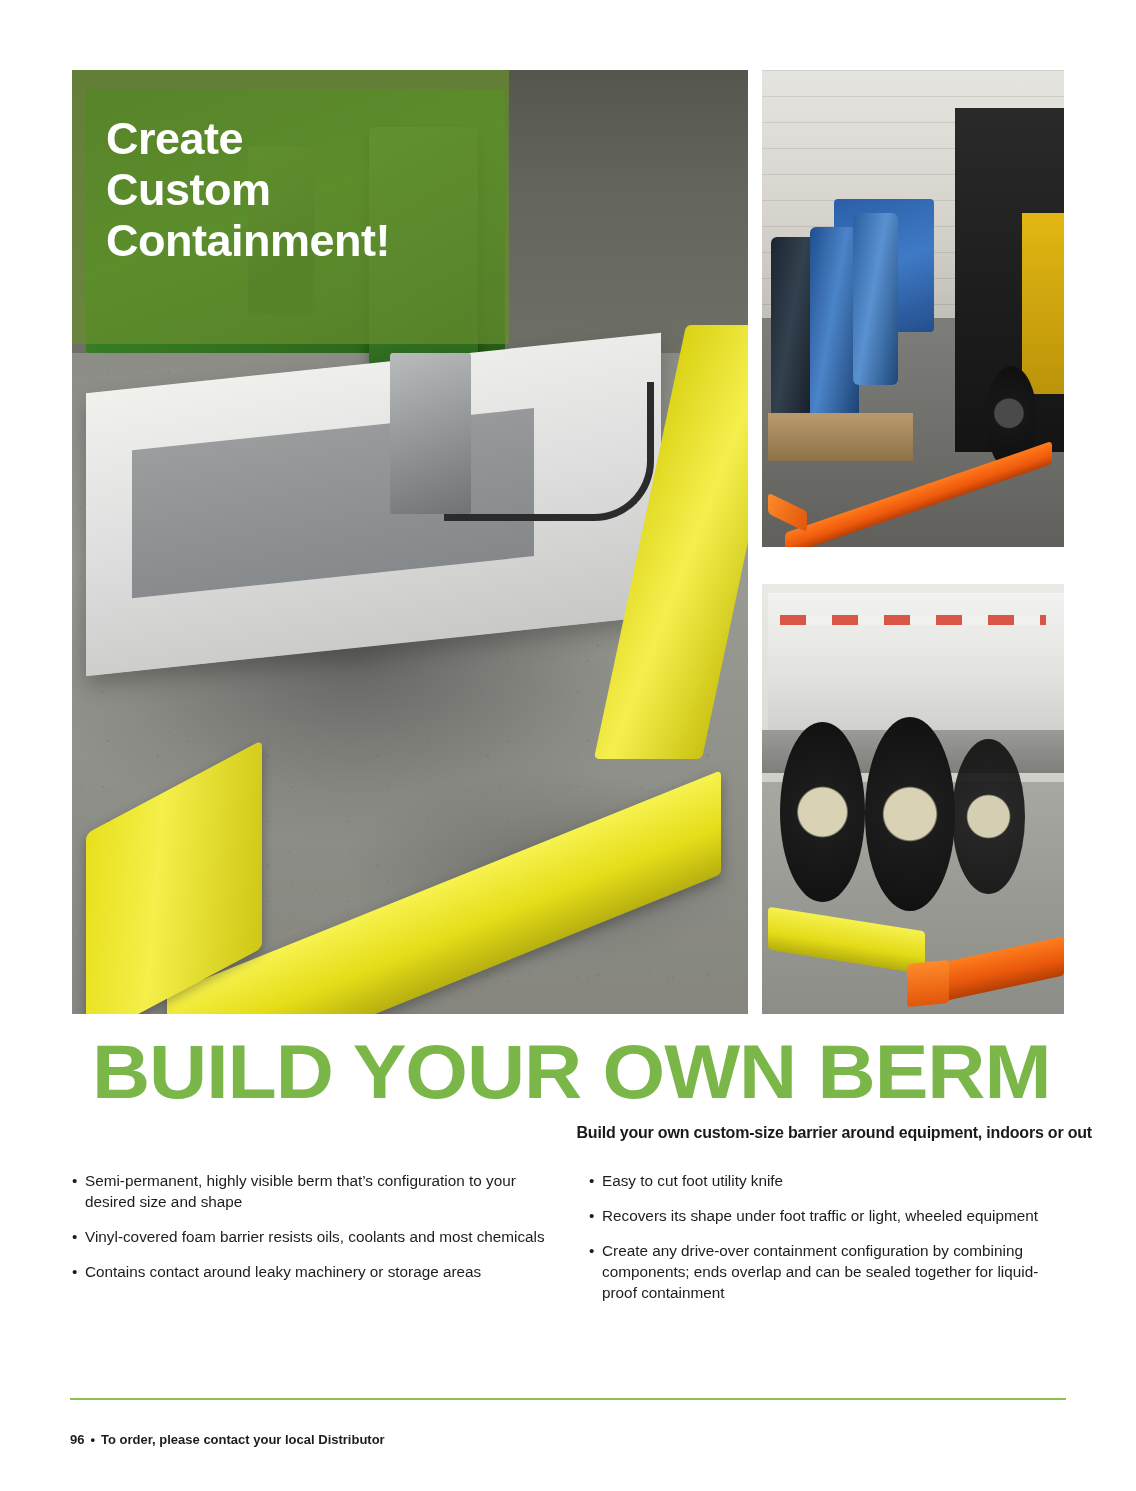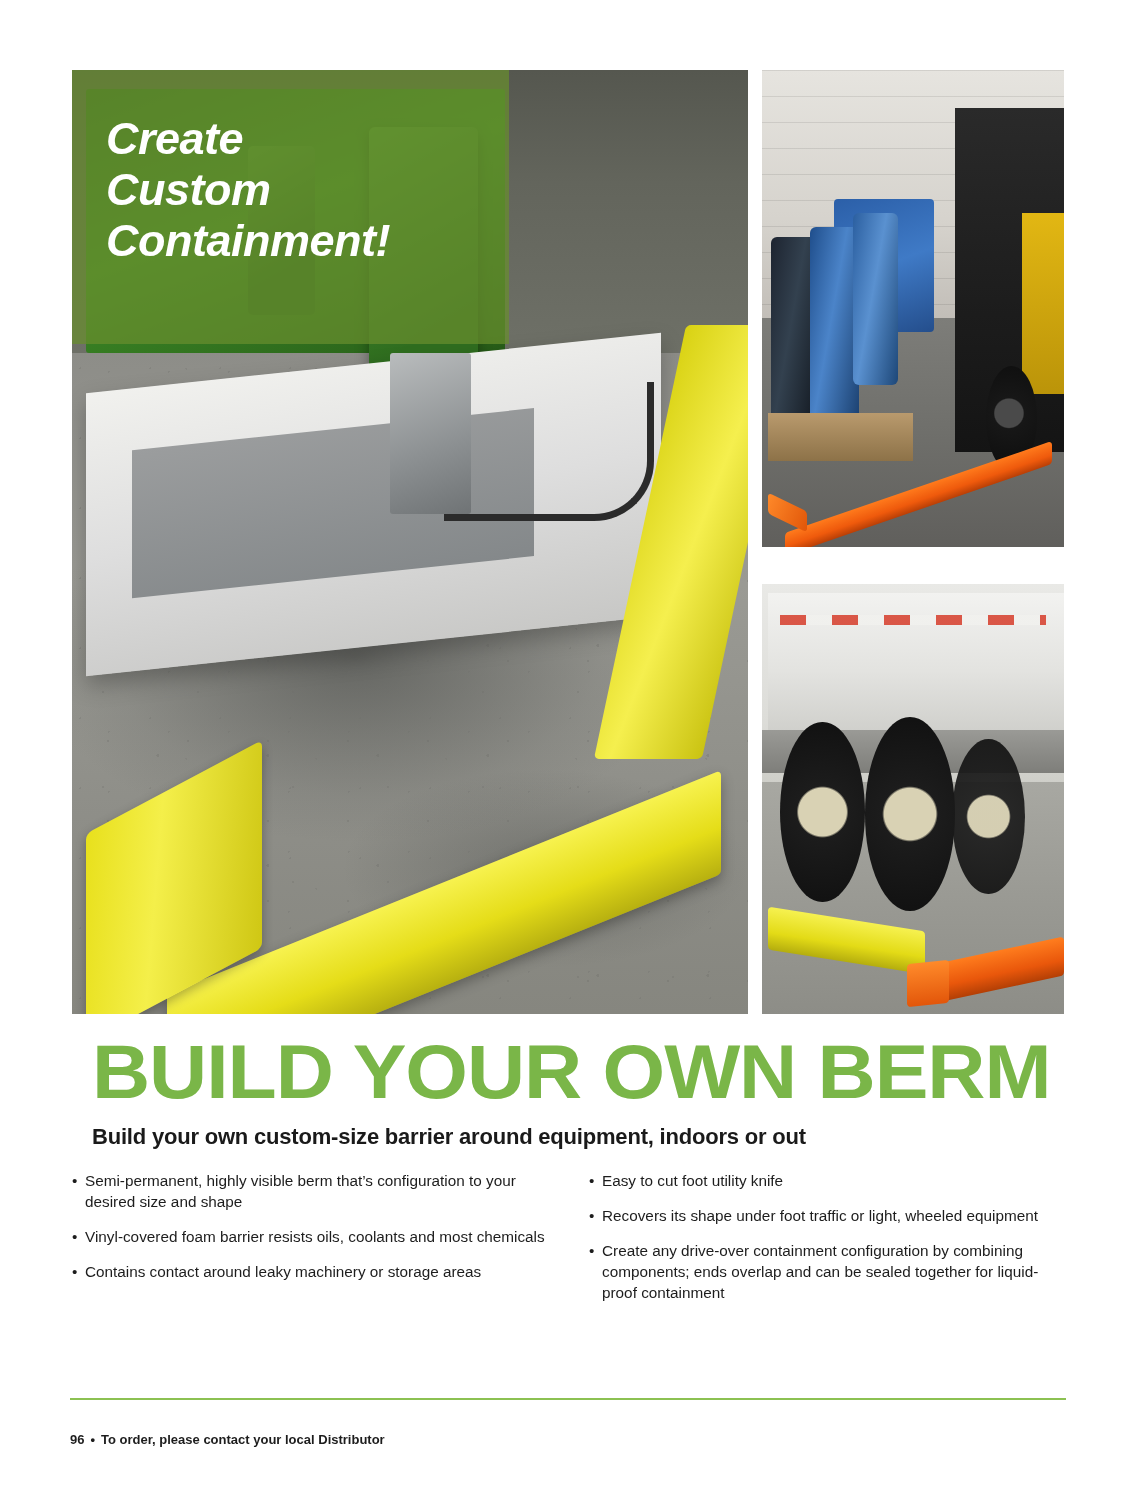--- a/index.html
+++ b/index.html
@@ -28,21 +28,20 @@
     left: 72px;
     top: 70px;
     width: 992px;
     height: 944px;
   }
 
   .photo {
     position: absolute;
     overflow: hidden;
     background: #a16207;
-    font-style: italic;
   }
 
   .photo-main {
     left: 0;
     top: 0;
     width: 676px;
     height: 944px;
   }
   .photo-topright {
     left: 690px;
@@ -356,24 +355,25 @@
     font-size: 76px;
     line-height: 0.95;
     color: #7ab648;
     letter-spacing: -1px;
     transform: scaleX(1.06);
     transform-origin: left center;
     margin: 0;
   }
   .headline-sub {
     margin: 16px 0 0 0;
-    font-size: 22px;
+    font-size: 16px;
     font-weight: bold;
     color: #1a1a1a;
     letter-spacing: -0.2px;
+    text-align: right;
   }
 
   
   .bullets {
     position: absolute;
     left: 72px;
     top: 1170px;
     width: 1000px;
     display: flex;
     gap: 38px;

